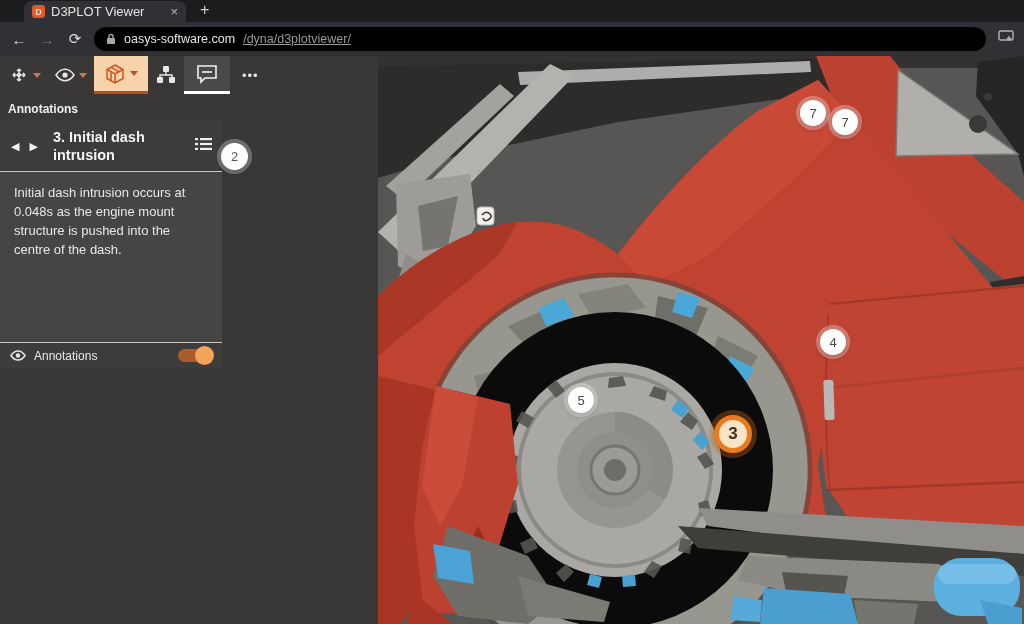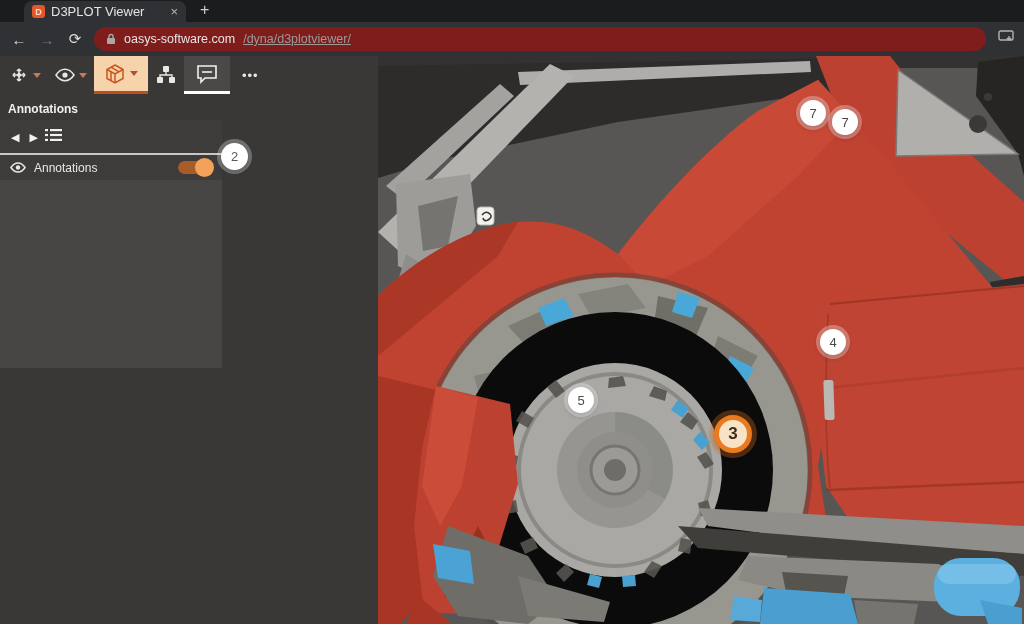--- a/index.html
+++ b/index.html
@@ -12,21 +12,21 @@
          border-radius:8px 8px 0 0; display:flex; align-items:center; padding:0 8px; gap:6px; }
   .favicon { width:13px; height:13px; border-radius:3px; background:#e2572b; color:#ffd9c2;
              font-size:9px; font-weight:bold; display:flex; align-items:center; justify-content:center; }
   .tab-title { color:#e4e3e1; font-size:13px; flex:1; white-space:nowrap; overflow:hidden; }
   .tab-close { color:#b9b8b6; font-size:13px; line-height:1; cursor:default; }
   .newtab { color:#cfcecb; font-size:16px; margin-left:14px; padding-bottom:3px; }
 
   .urlbar { height:34px; background:#303134; display:flex; align-items:center; padding:0 10px; gap:10px; }
   .nav-glyph { font-size:15px; color:#dddcda; width:18px; text-align:center; }
   .nav-glyph.disabled { color:#77767a; }
-  .omnibox { flex:1; height:24px; background:#7f1d1d; border-radius:12px; display:flex;
+  .omnibox { flex:1; height:24px; background:#000000; border-radius:12px; display:flex;
              align-items:center; padding:0 12px; gap:8px; }
   .lock-icon svg { display:block; }
   .url-host { color:#e6e5e3; font-size:12.5px; }
   .url-path { color:#9b9a98; font-size:12.5px;text-decoration:underline; }
   .install-icon { margin-left:2px; }
 
   
   .content { position:relative; width:1024px; height:568px; background:#393837; display:flex; }
   .sidebar { position:relative; width:378px; height:568px; background:#393837; flex:none; }
 
@@ -164,33 +164,35 @@
 
       <div class="tool-btn more">•••</div>
     </div>
 
     <div class="section-label">Annotations</div>
 
     <div class="panel">
       <div class="panel-header">
         <span class="pn-arrow">◀</span>
         <span class="pn-arrow">▶</span>
+        <div class="panel-title">3. Initial dash intrusion</div>
         <span class="list-icon">
           <svg width="17" height="14" viewBox="0 0 17 14">
             <g fill="#f2f1ef">
               <rect x="0" y="1" width="3" height="2.2"></rect>
                 <rect x="5" y="1" width="12" height="2.2"></rect>
               <rect x="0" y="5.9" width="3" height="2.2"></rect>
                 <rect x="5" y="5.9" width="12" height="2.2"></rect>
               <rect x="0" y="10.8" width="3" height="2.2"></rect>
                 <rect x="5" y="10.8" width="12" height="2.2"></rect>
             </g>
           </svg>
         </span>
       </div>
+      <div class="panel-body">Initial dash intrusion occurs at 0.048s as the engine mount structure is pushed into the centre of the dash.</div>
       <div class="panel-footer">
         <svg width="16" height="11" viewBox="0 0 20 14">
           <path d="M1 7c3-4.5 6-5.8 9-5.8S16 2.5 19 7c-3 4.5-6 5.8-9 5.8S4 11.5 1 7z" fill="none" stroke="#e9e7e4" stroke-width="1.8"></path>
           <circle cx="10" cy="7" r="2.8" fill="#e9e7e4"></circle>
         </svg>
         <span class="flabel">Annotations</span>
         <div class="toggle">
             <div class="knob"></div>
           </div>
       </div>

